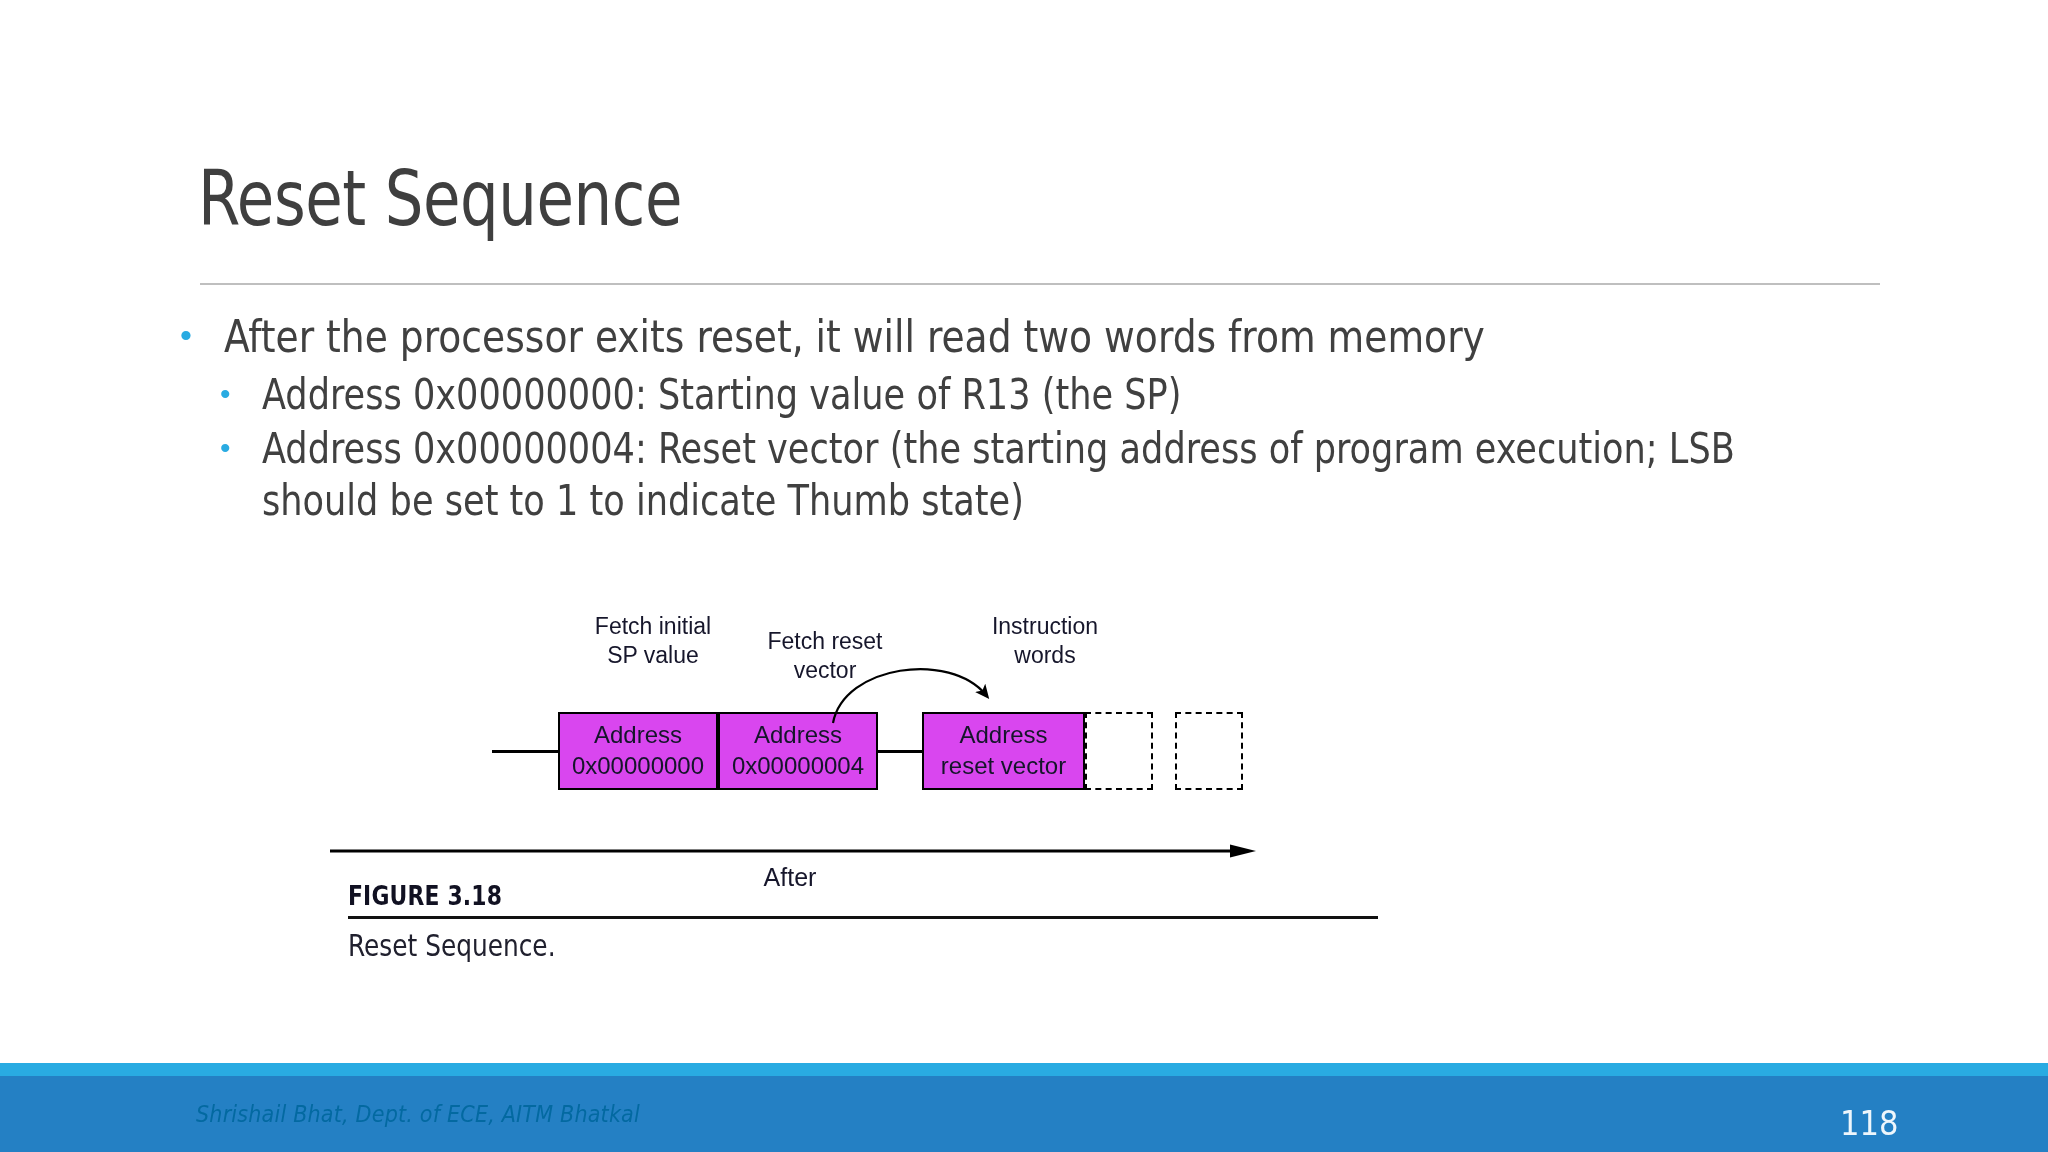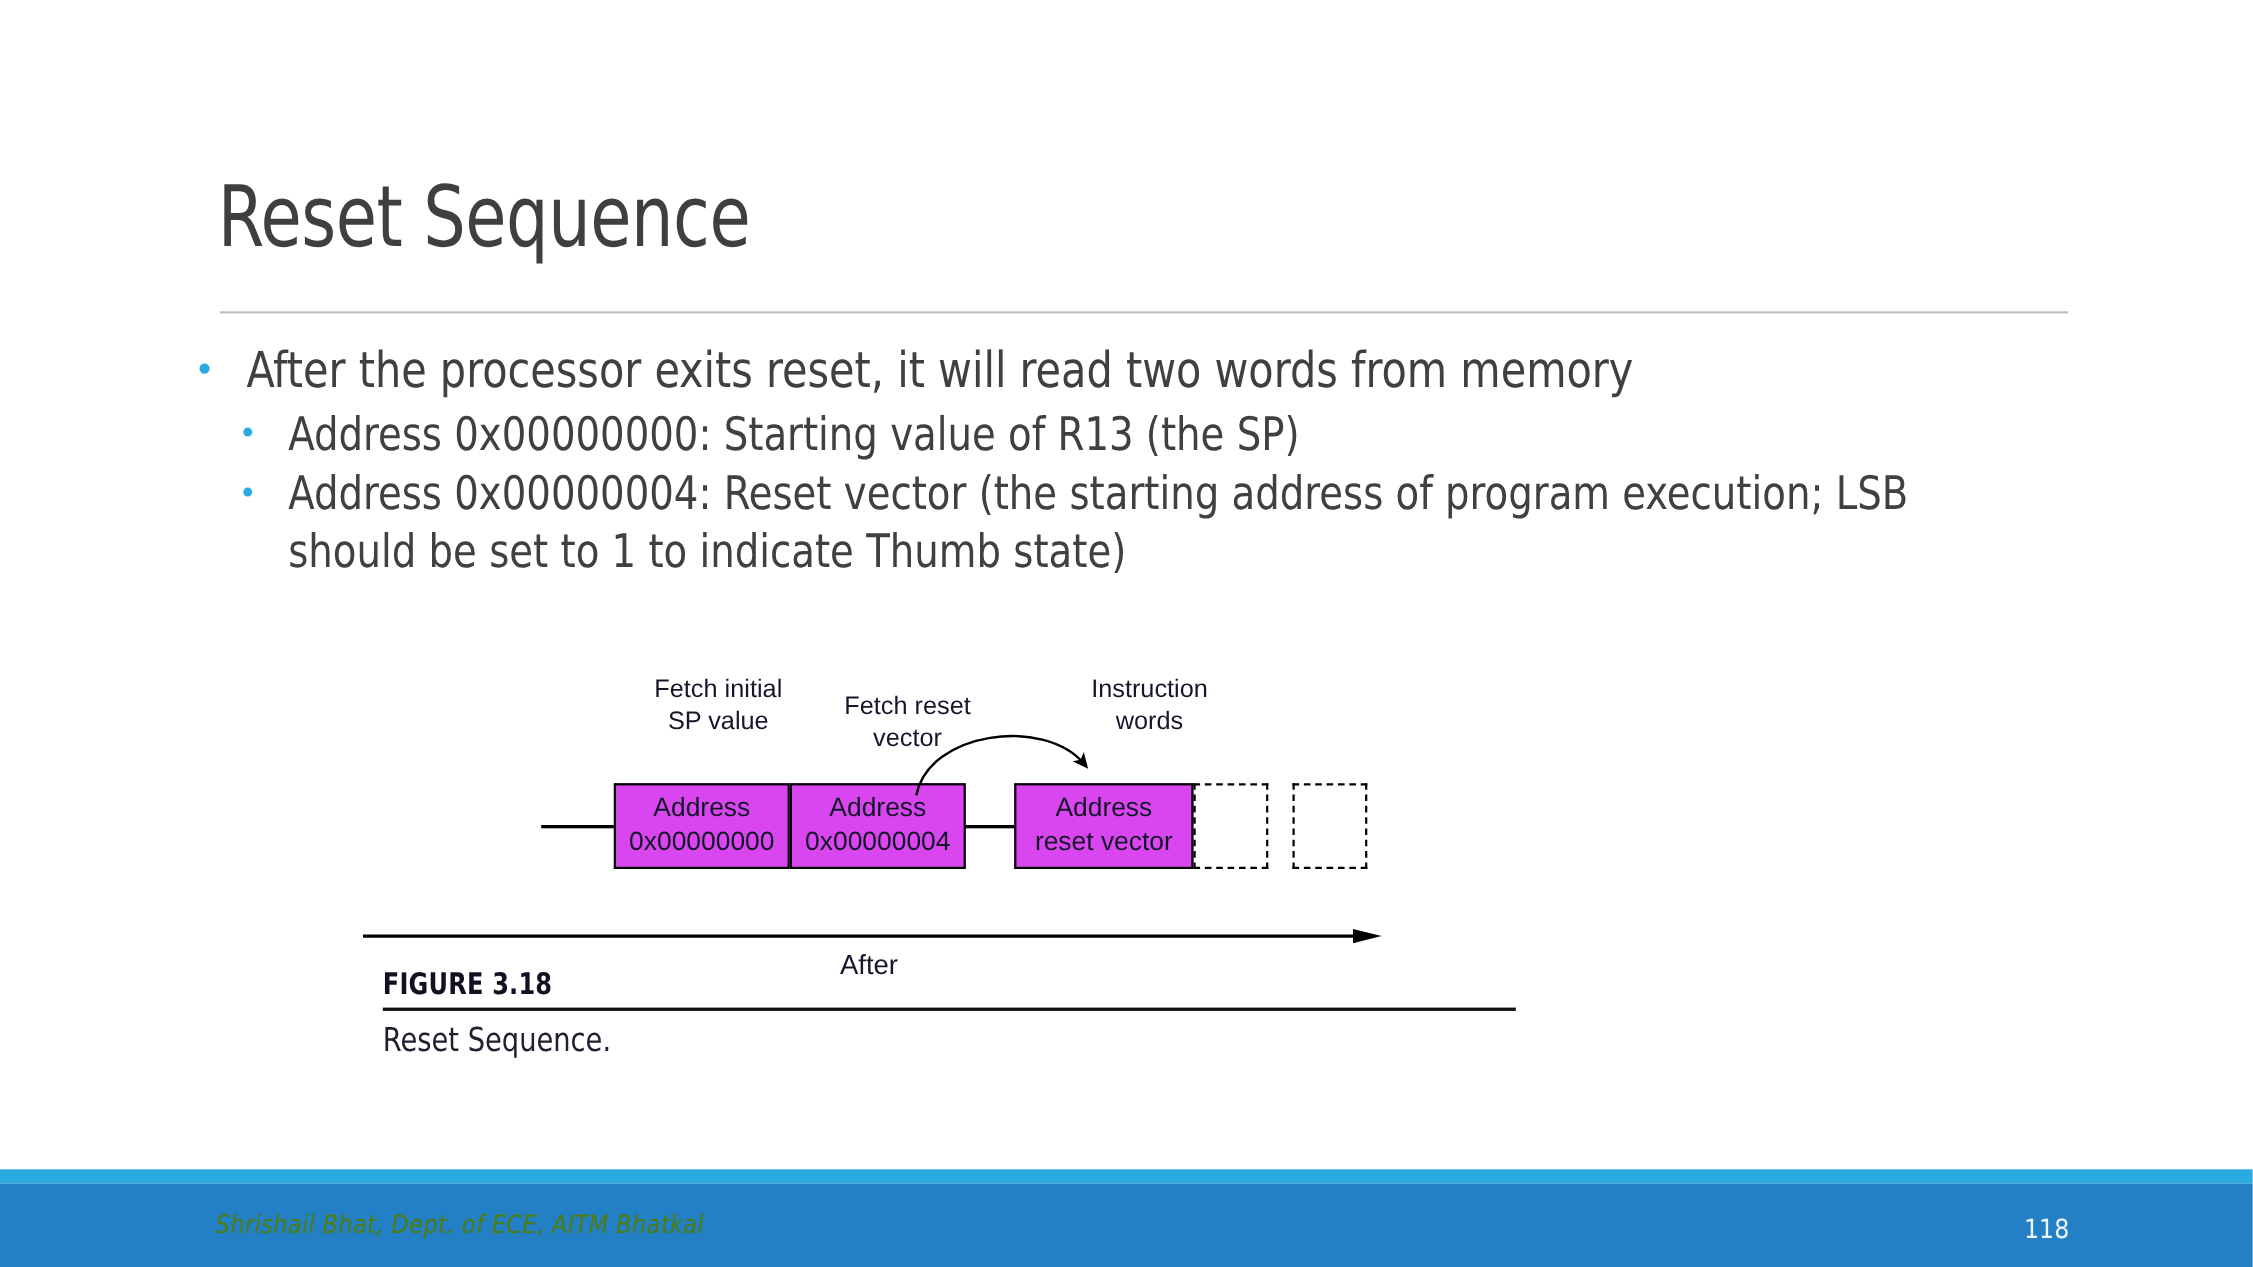--- a/index.html
+++ b/index.html
@@ -219,29 +219,29 @@
     height: 76px;
     background: #2480C4;
   }
   #footer-text {
     position: absolute;
     left: 196px;
     top: 1101px;
     font-family: "DejaVu Sans Condensed", "Liberation Sans", sans-serif;
     font-style: italic;
     font-size: 23px;
-    color: #4d7c0f;
+    color: #0369a1;
     letter-spacing: 0.2px;
   }
   #footer-page {
     position: absolute;
     left: 1840px;
     top: 1103px;
     font-family: "DejaVu Sans Condensed", "Liberation Sans", sans-serif;
-    font-size: 24px;
+    font-size: 34px;
     color: #eef6fc;
   }
 </style>
 </head>
 <body>
 
 <div id="slide-title">Reset Sequence</div>
 <div id="title-rule"></div>
 
 <div id="body-list">

